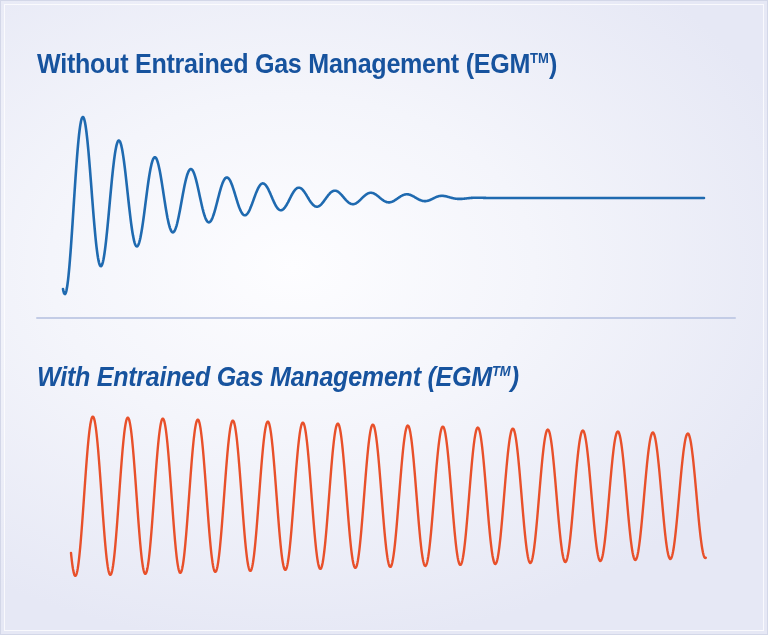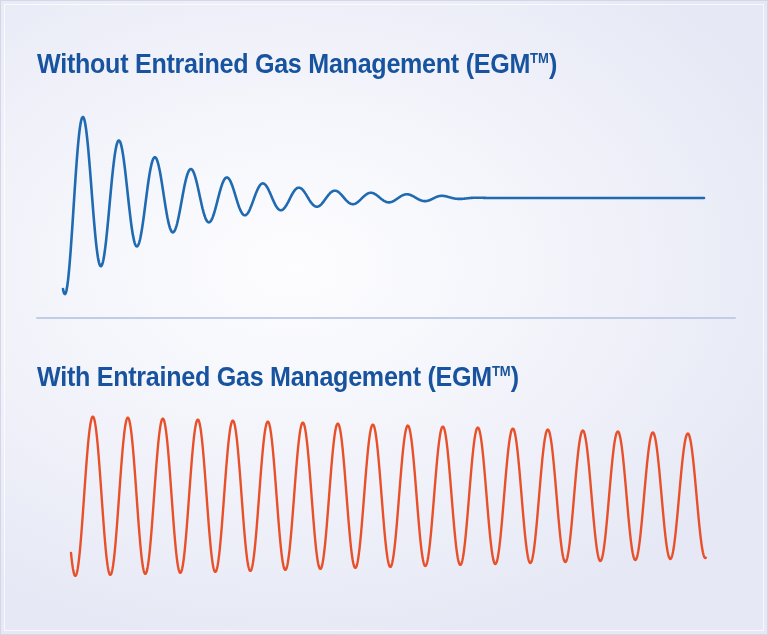--- a/index.html
+++ b/index.html
@@ -26,21 +26,21 @@
     border: 1px solid rgba(255,255,255,0.75);
     pointer-events: none;
   }
 
   .panel {
     position: absolute;
     left: 0;
     width: 768px;
   }
   #panel-without { top: 0; height: 312px; }
-  #panel-with    { top: 320px; height: 315px; }
+  #panel-with    { top: 320px; height: 315px; font-style: italic; }
 
   .panel-title {
     position: absolute;
     left: 36px;
     font-size: 27px;
     font-weight: bold;
     letter-spacing: -0.3px;
     color: #17539e;
     white-space: nowrap;
     font-stretch: condensed;

